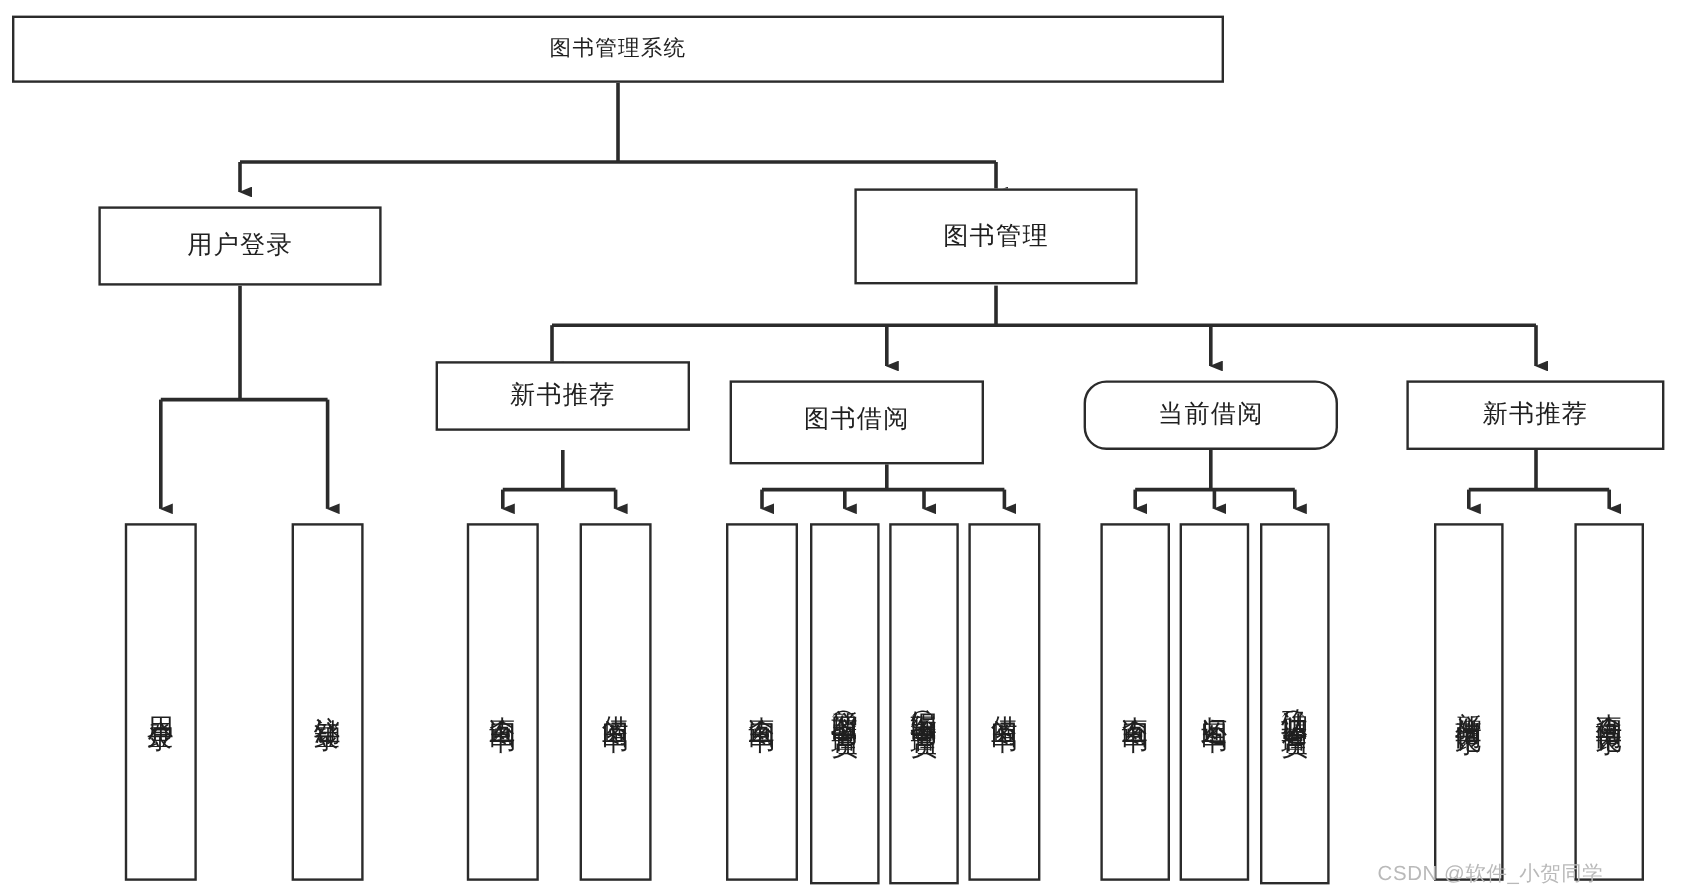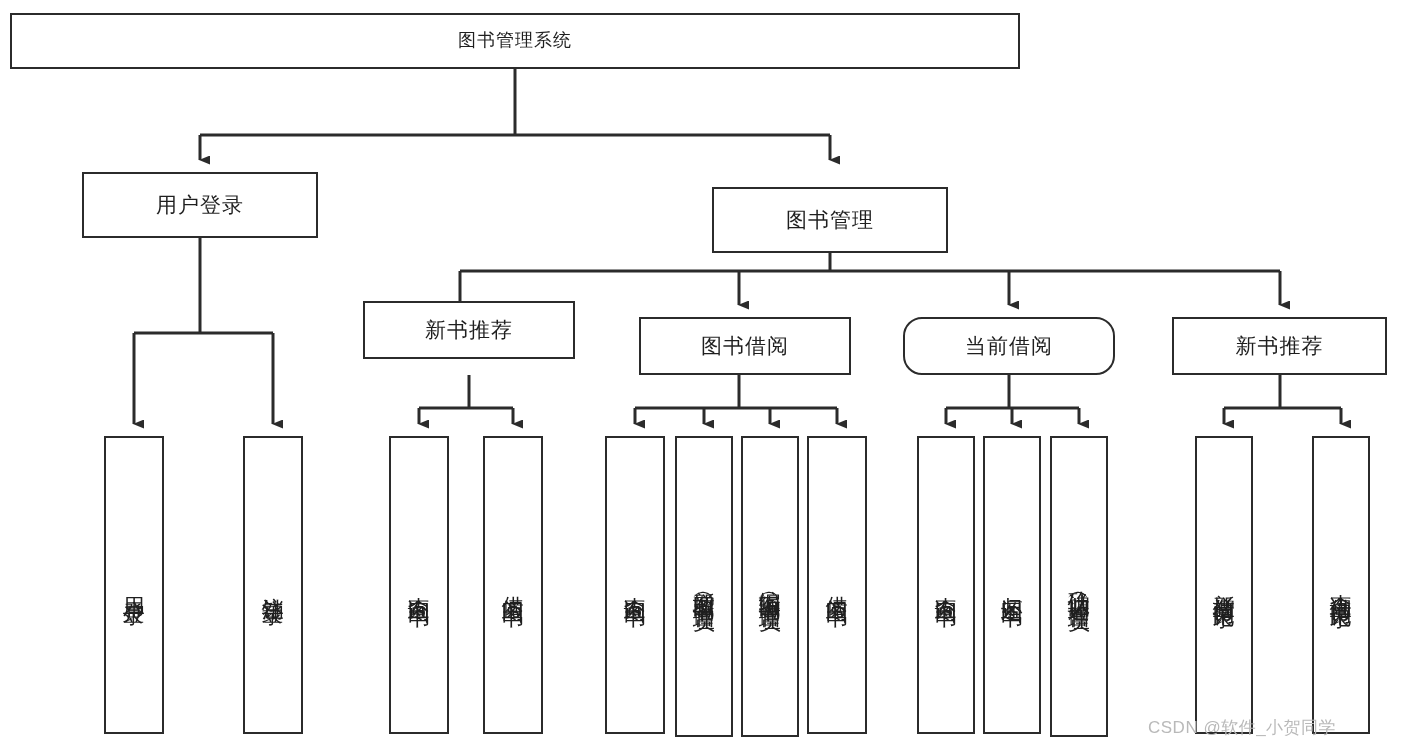--- a/index.html
+++ b/index.html
@@ -68,24 +68,24 @@
       <path d="M1280,375 L1280,408"></path>
       <path d="M1224,408 L1341,408"></path>
       <path d="M1224,408 L1224,424" marker-end="url(#arw)"></path>
       <path d="M1341,408 L1341,424" marker-end="url(#arw)"></path>
     </g>
   </svg>
 
   <div class="node h root" style="left: 10px; top: 13px; width: 1010px; height: 56px;">图书管理系统</div>
 
   <div class="node h" style="left: 82px; top: 172px; width: 236px; height: 66px;">用户登录</div>
-  <div class="node h" style="left: 712px; top: 187px; width: 236px; height: 66px;">图书管理</div>
+  <div class="node h" style="left: 712px; top: 157px; width: 236px; height: 80px;">图书管理</div>
 
   <div class="node h" style="left: 363px; top: 301px; width: 212px; height: 58px;">新书推荐</div>
-  <div class="node h" style="left: 639px; top: 317px; width: 212px; height: 58px;">图书借阅</div>
+  <div class="node h" style="left: 608px; top: 317px; width: 212px; height: 70px; font-family: Liberation Mono, monospace;">图书借阅</div>
   <div class="node h" style="left: 903px; top: 317px; width: 212px; height: 58px; border-radius: 19px;">当前借阅</div>
   <div class="node h" style="left: 1172px; top: 317px; width: 215px; height: 58px;">新书推荐</div>
 
   <div class="node v" style="left: 104px; top: 436px; width: 60px; height: 298px;">用户登录</div>
   <div class="node v" style="left: 243px; top: 436px; width: 60px; height: 298px;">注销登录</div>
   <div class="node v" style="left: 389px; top: 436px; width: 60px; height: 298px;">查询图书</div>
   <div class="node v" style="left: 483px; top: 436px; width: 60px; height: 298px;">借阅图书</div>
   <div class="node v" style="left: 605px; top: 436px; width: 60px; height: 298px;">查询图书</div>
   <div class="node v" style="left: 675px; top: 436px; width: 58px; height: 301px;">新增图书（管理员）</div>
   <div class="node v" style="left: 741px; top: 436px; width: 58px; height: 301px;">编辑图书（管理员）</div>

